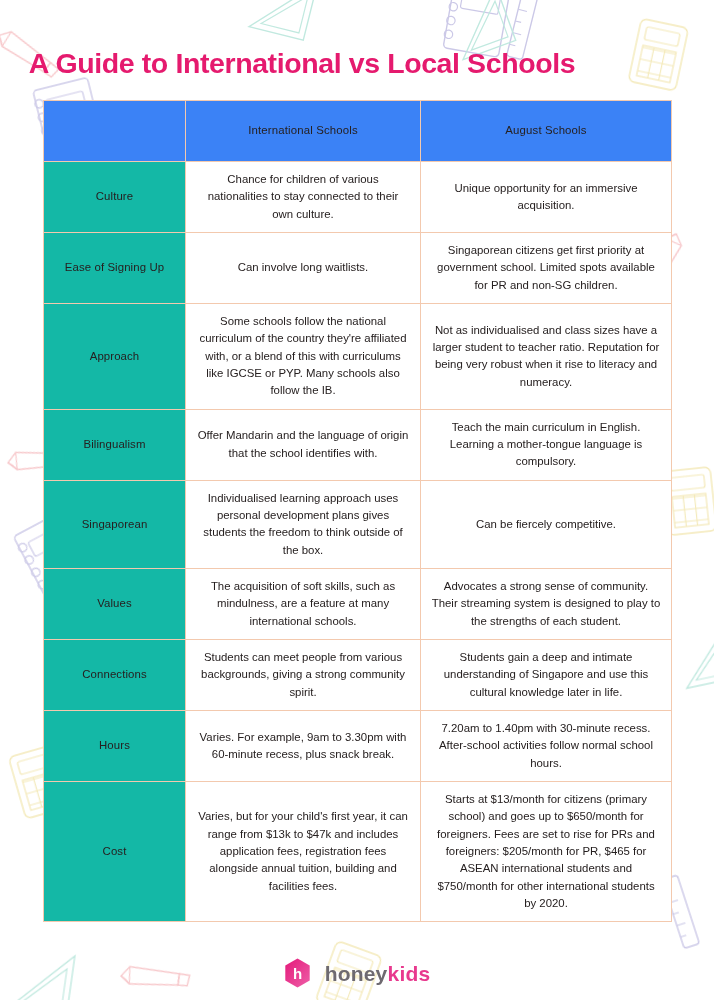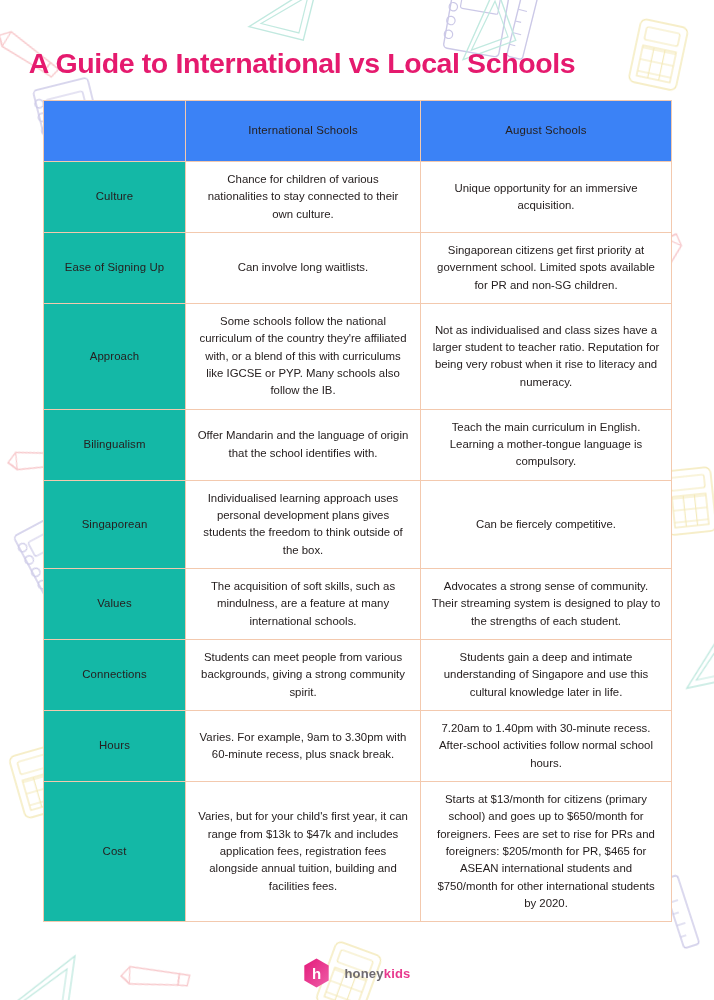--- a/index.html
+++ b/index.html
@@ -116,21 +116,21 @@
     gap: 7px;
   }
   .logo-hex {
     width: 27px;
     height: 30px;
     position: relative;
     display: inline-block;
   }
   .logo-hex svg { display: block; }
   .logo-text {
-    font-size: 13px;
+    font-size: 21px;
     font-weight: bold;
     letter-spacing: 0.2px;
     line-height: 1;
     font-family: "Liberation Sans", sans-serif;
     margin-left: 7px;
   }
   .logo-honey { color: #6E6A70; }
   .logo-kids  { color: #E8398E; }
 </style>
 </head>

